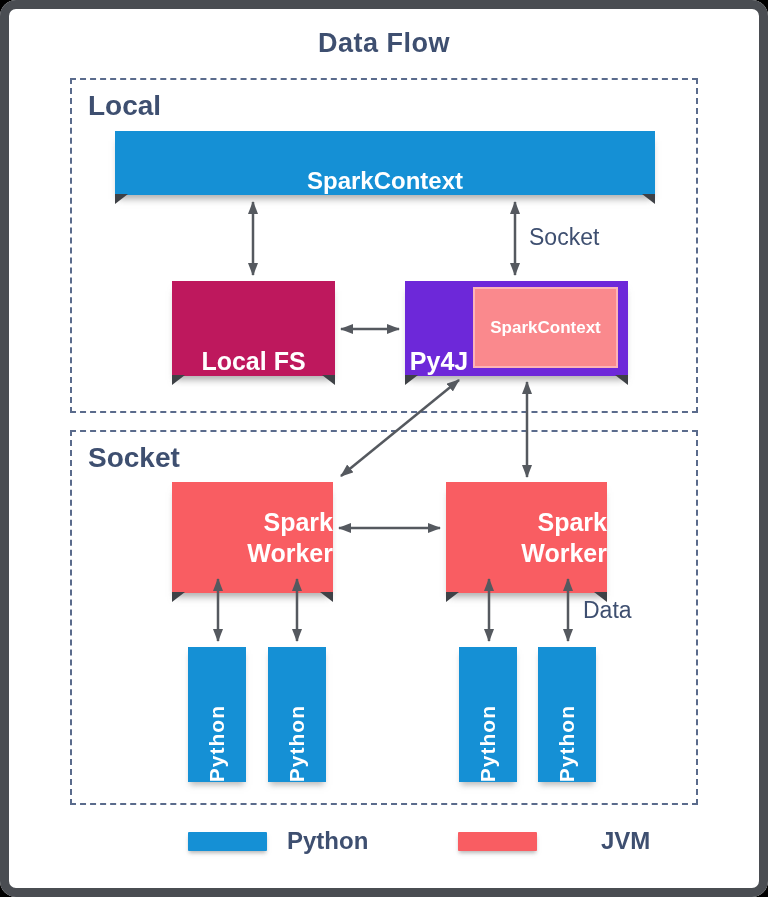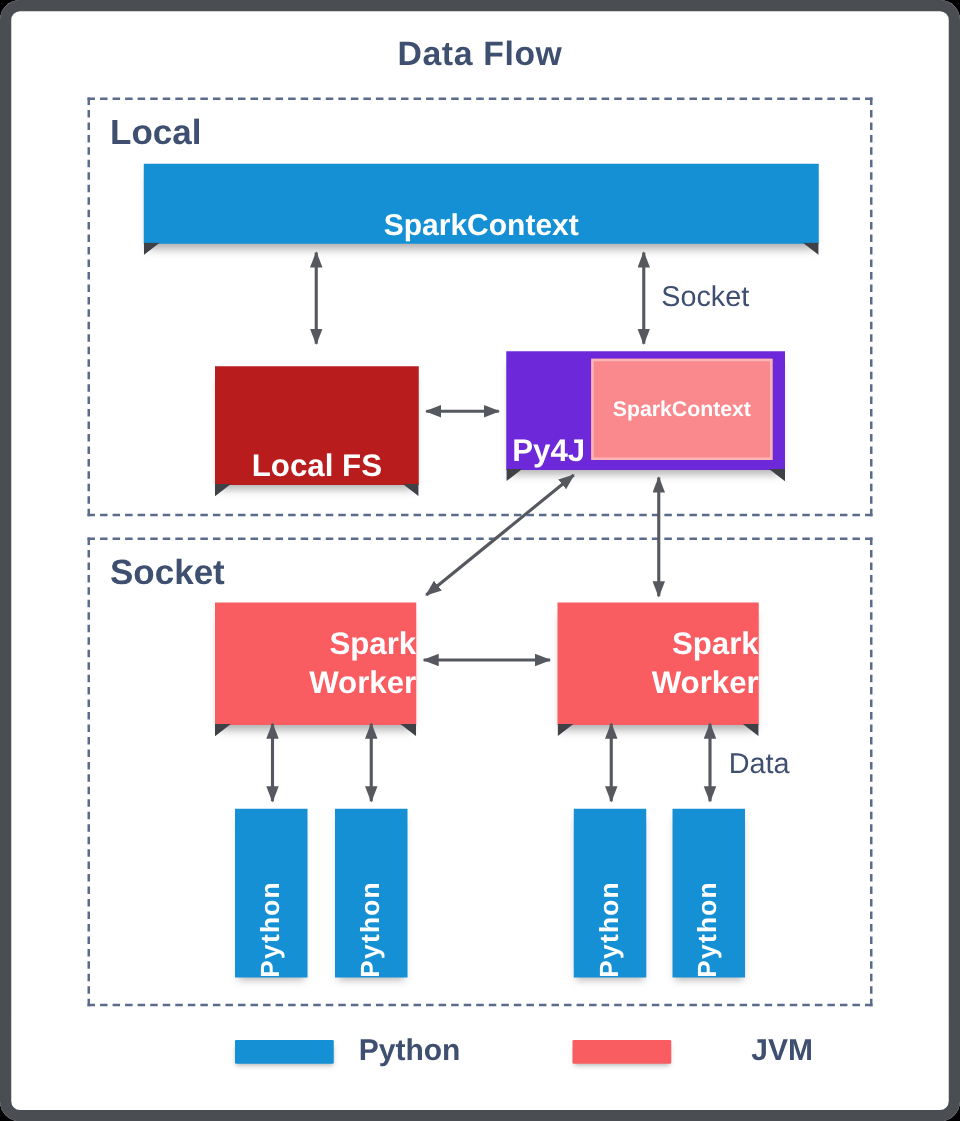--- a/index.html
+++ b/index.html
@@ -22,30 +22,30 @@
 
   .node{position:absolute;display:flex;align-items:flex-end;justify-content:center;
         color:#fff;box-sizing:border-box;}
   .shadowed{box-shadow:0 7px 7px -3px rgba(120,120,120,.6);}
   .notch{position:absolute;top:100%;width:13px;height:10px;background:#3e4146;margin-top:-1px;}
   .notch.l{left:0;clip-path:polygon(0 0,100% 0,0 100%);}
   .notch.r{right:0;clip-path:polygon(0 0,100% 0,100% 100%);}
 
   .sc-bar{left:115px;top:131px;width:540px;height:64px;background:#1590d5;
           font-size:24px;font-weight:600;}
-  .localfs{left:172px;top:281px;width:163px;height:95px;background:#b91c1c;
-           font-size:25px;font-weight:600;margin-top:12px;}
+  .localfs{left:172px;top:281px;width:163px;height:95px;background:#be185d;
+           font-size:25px;font-weight:600;}
   .py4j{left:405px;top:281px;width:223px;height:95px;background:#6d28d9;
         justify-content:flex-start;}
   .py4j-label{width:68px;text-align:center;font-size:25px;font-weight:600;}
   .py4j-inner{position:absolute;left:68px;top:6px;width:145px;height:81px;
               background:#fa898d;border:2px solid #fcb4b6;box-sizing:border-box;
               display:flex;align-items:center;justify-content:center;
               font-size:17px;font-weight:700;}
-  .worker{width:161px;height:98px;background:#f95d62;flex-direction:column;
+  .worker{width:161px;height:111px;background:#f95d62;flex-direction:column;
           font-size:25px;font-weight:600;line-height:31px;}
   .worker-1{left:172px;top:482px;}
   .worker-2{left:446px;top:482px;}
   .python{width:58px;height:135px;top:647px;background:#1590d5;
           box-shadow:0 5px 6px -2px rgba(140,140,140,.6);}
   .python span{writing-mode:vertical-rl;transform:rotate(180deg);
                font-size:21px;font-weight:600;letter-spacing:1px;}
   .py-1{left:188px;} .py-2{left:268px;} .py-3{left:459px;} .py-4{left:538px;}
 
   .flow-label{position:absolute;font-size:23px;font-weight:400;color:#3e4f70;}

